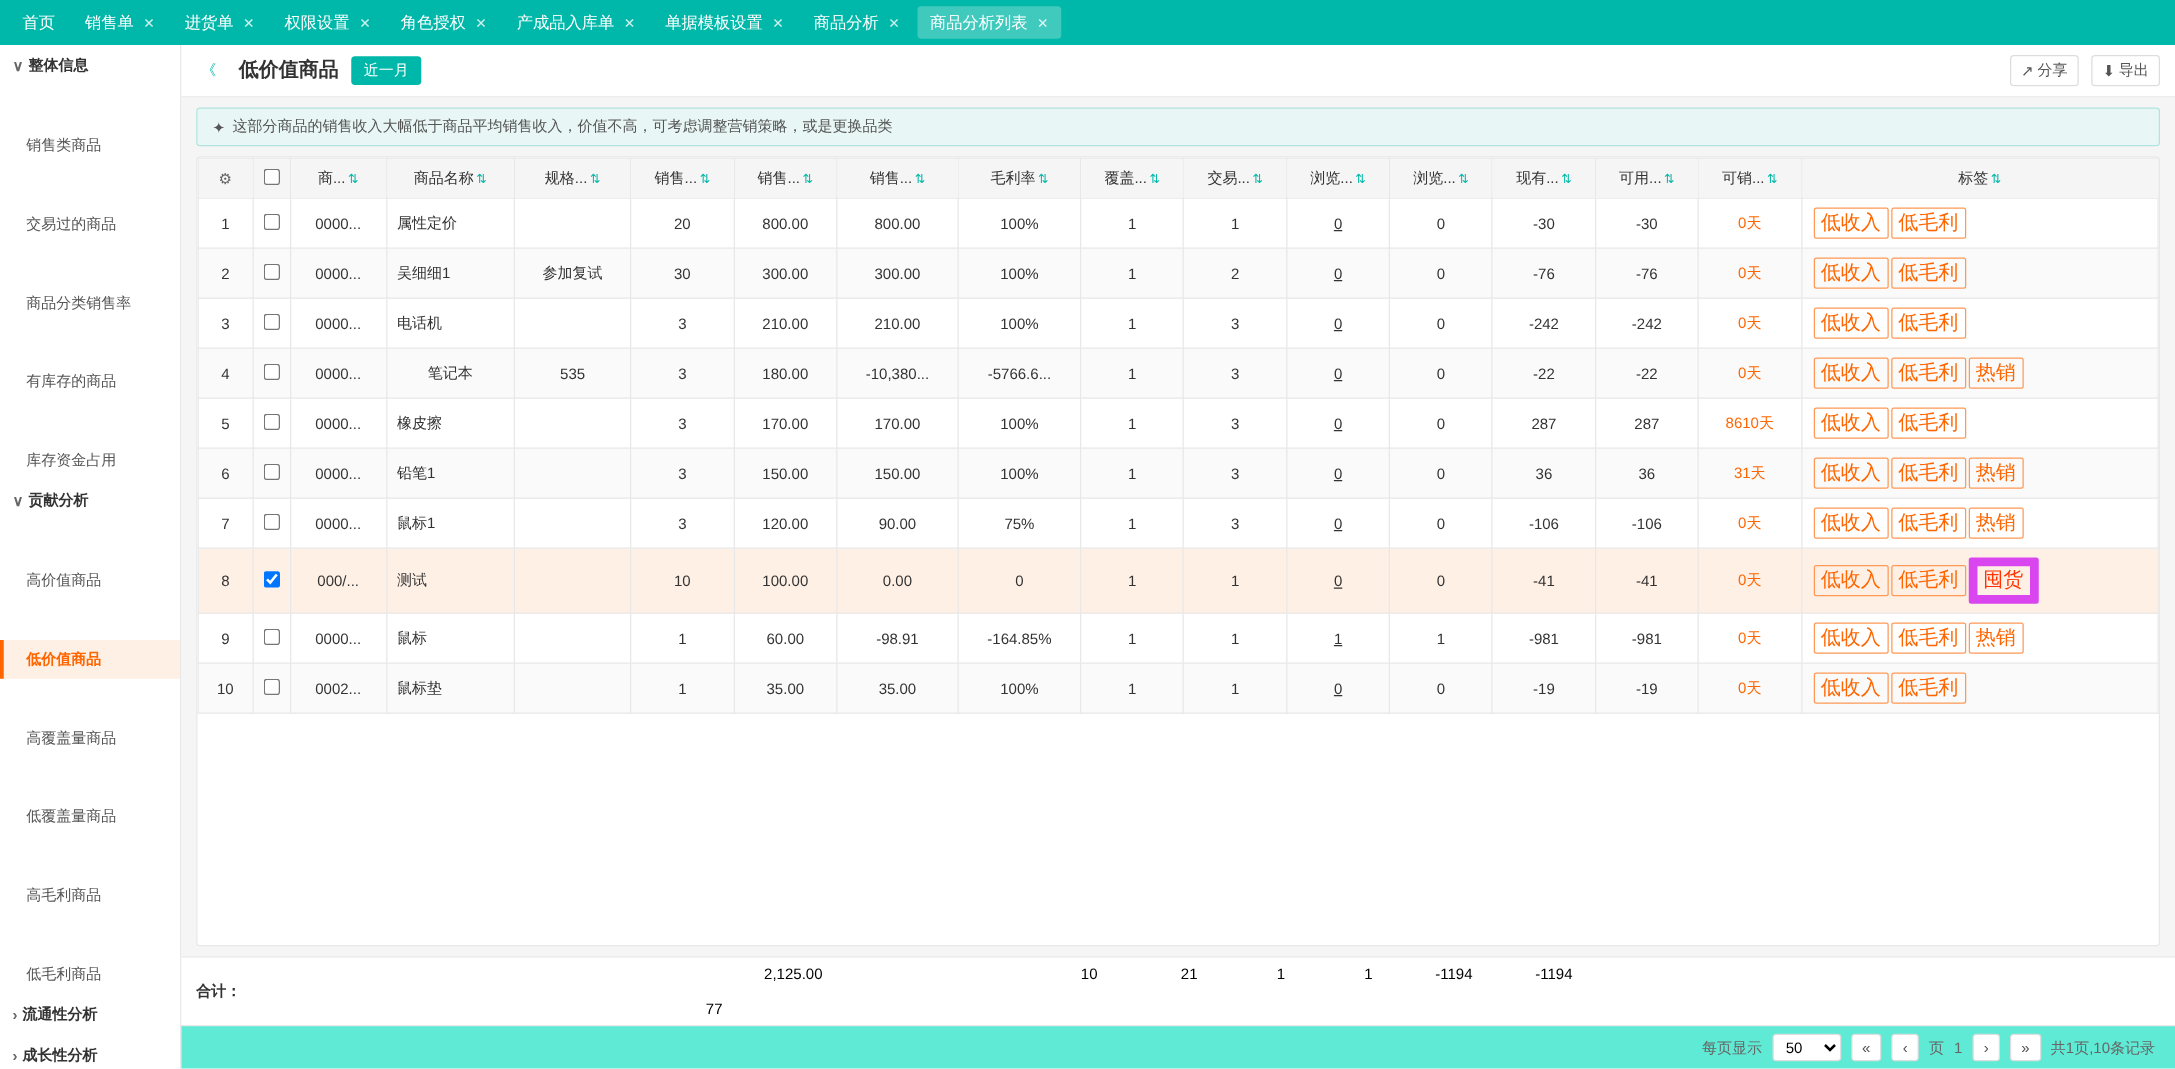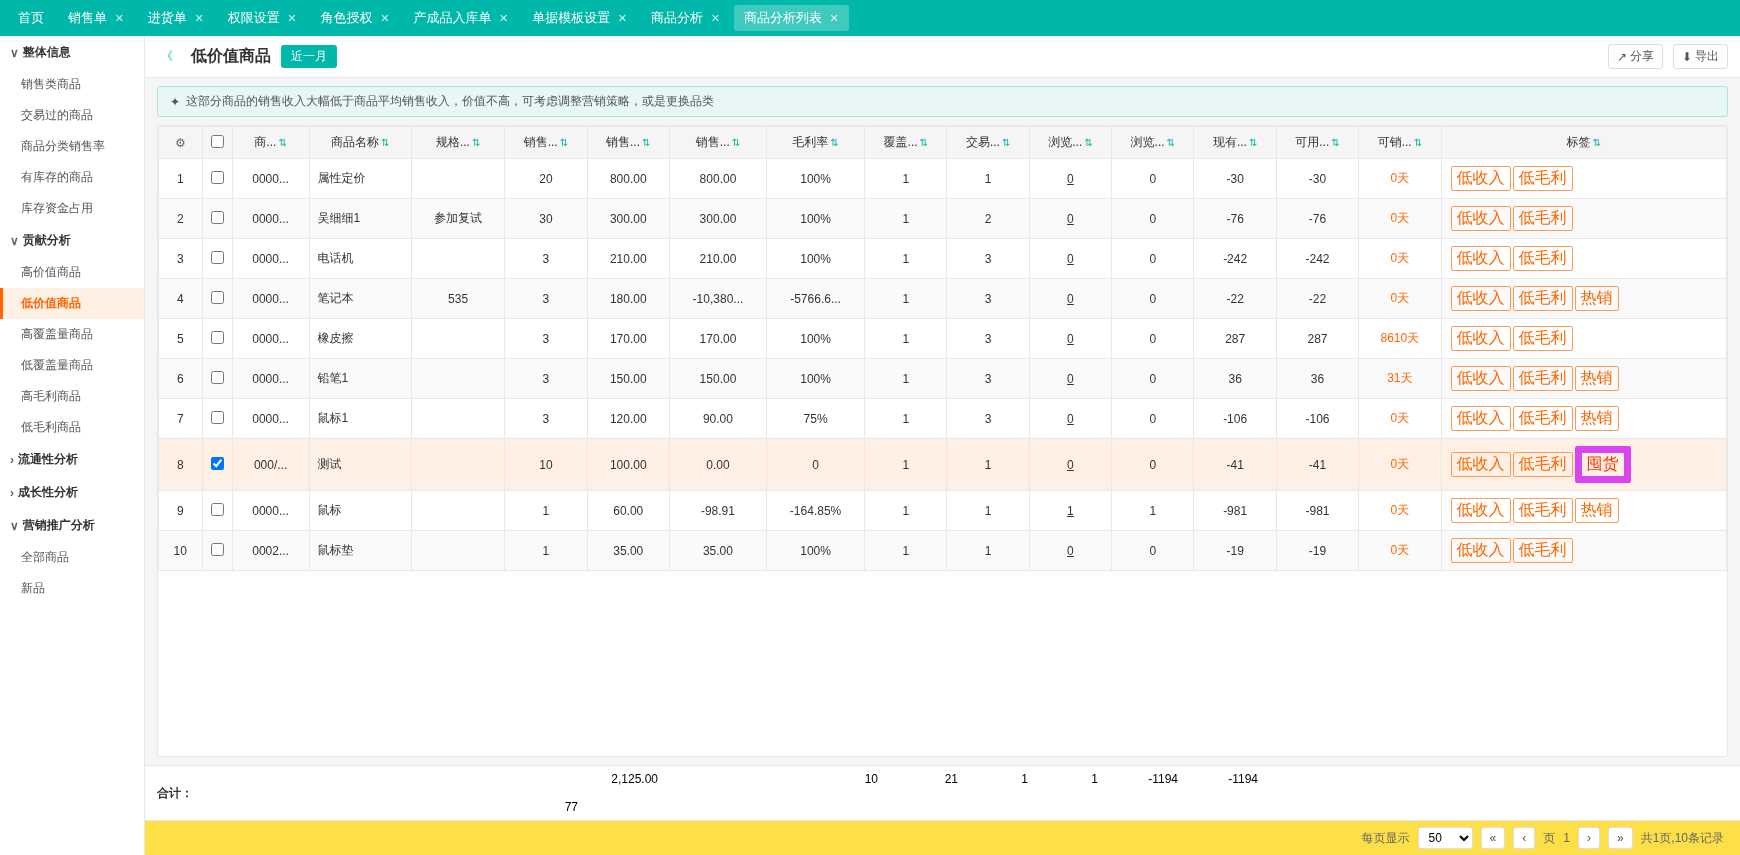--- a/index.html
+++ b/index.html
@@ -47,20 +47,21 @@
       font-weight: bold;
       cursor: pointer;
       font-size: 12px;
     }
     .sidebar-group-header .arrow { margin-right: 4px; color: #666; }
     .sidebar-item {
       padding: 7px 10px 7px 18px;
       color: #555;
       cursor: pointer;
       border-left: 3px solid transparent;
+      margin-top: 32px;
     }
     .sidebar-item.active {
       background: #fff0e6;
       color: #ff6600;
       border-left: 3px solid #ff6600;
       font-weight: bold;
     }
 
     
     .content-area {
@@ -202,21 +203,21 @@
       background: #fff;
       border-top: 1px solid #e8e8e8;
       padding: 6px 12px;
       display: flex;
       align-items: center;
     }
     .total-label { color: #333; font-weight: bold; margin-right: 20px; }
 
     
     .pagination-bar {
-      background: #fde047;
+      background: #5eead4;
       border-top: 1px solid #e8e8e8;
       padding: 6px 16px;
       display: flex;
       align-items: center;
       justify-content: flex-end;
       gap: 8px;
     }
     .page-size-label { color: #666; }
     .page-size-select {
       border: 1px solid #ddd;
@@ -406,21 +407,21 @@
     <td>0</td>
     <td>-242</td>
     <td>-242</td>
     <td style="color:#ff6600;">0天</td>
     <td style="text-align:left;"><span class="tag tag-orange">低收入</span><span class="tag tag-orange">低毛利</span></td>
   </tr>
             <tr>
     <td>4</td>
     <td><input type="checkbox" style=""></td>
     <td>0000...</td>
-    <td style="text-align:left;">笔记本</td>
+    <td style="text-align:center;">笔记本</td>
     <td>535</td>
     <td>3</td>
     <td>180.00</td>
     <td>-10,380...</td>
     <td>-5766.6...</td>
     <td>1</td>
     <td>3</td>
     <td><span class="link-underline">0</span></td>
     <td>0</td>
     <td>-22</td>

